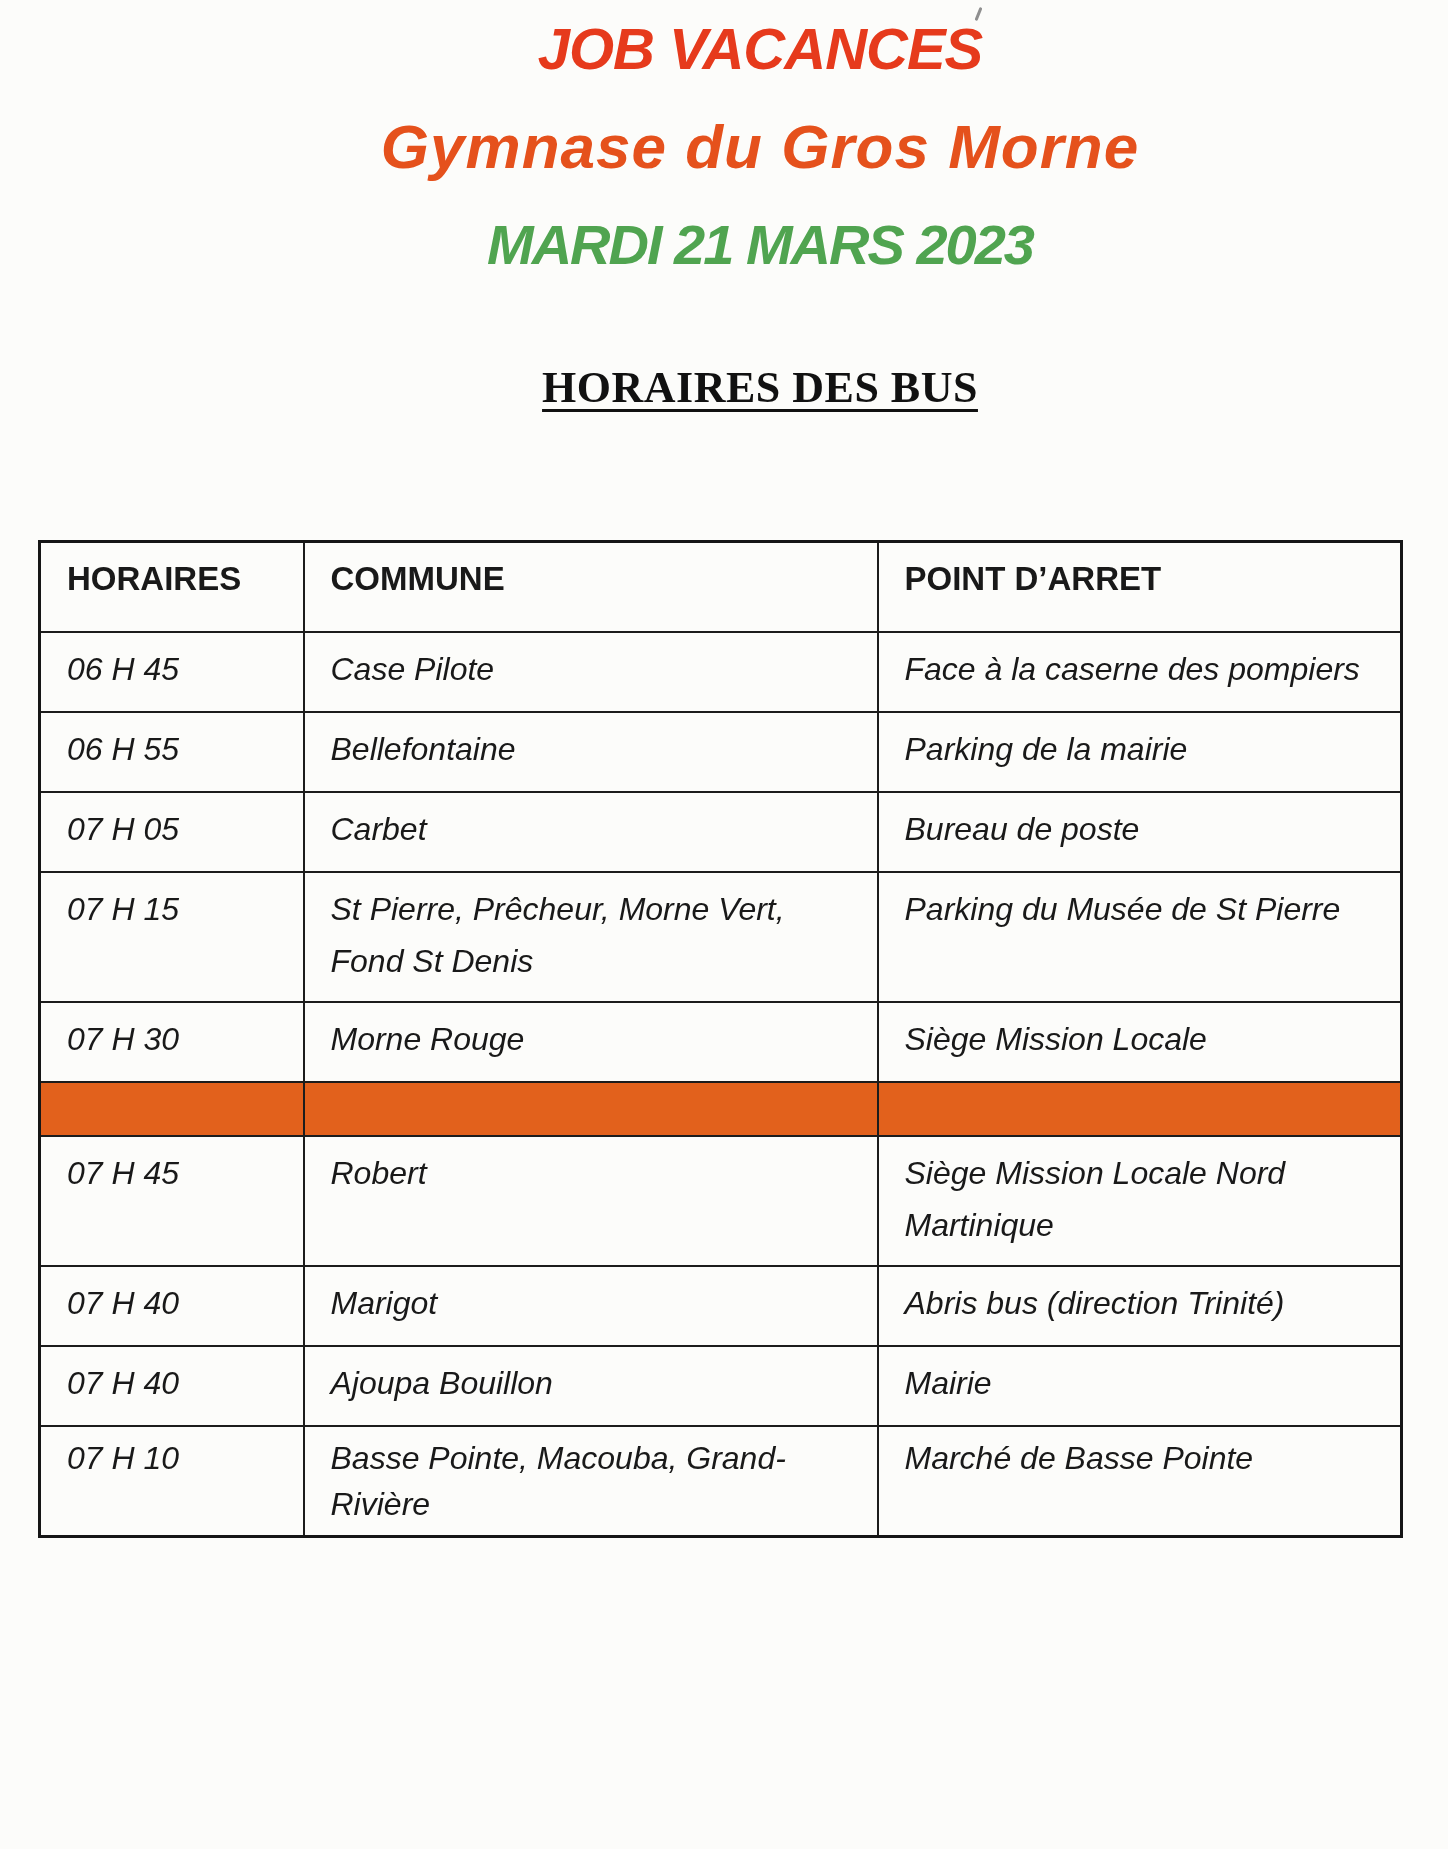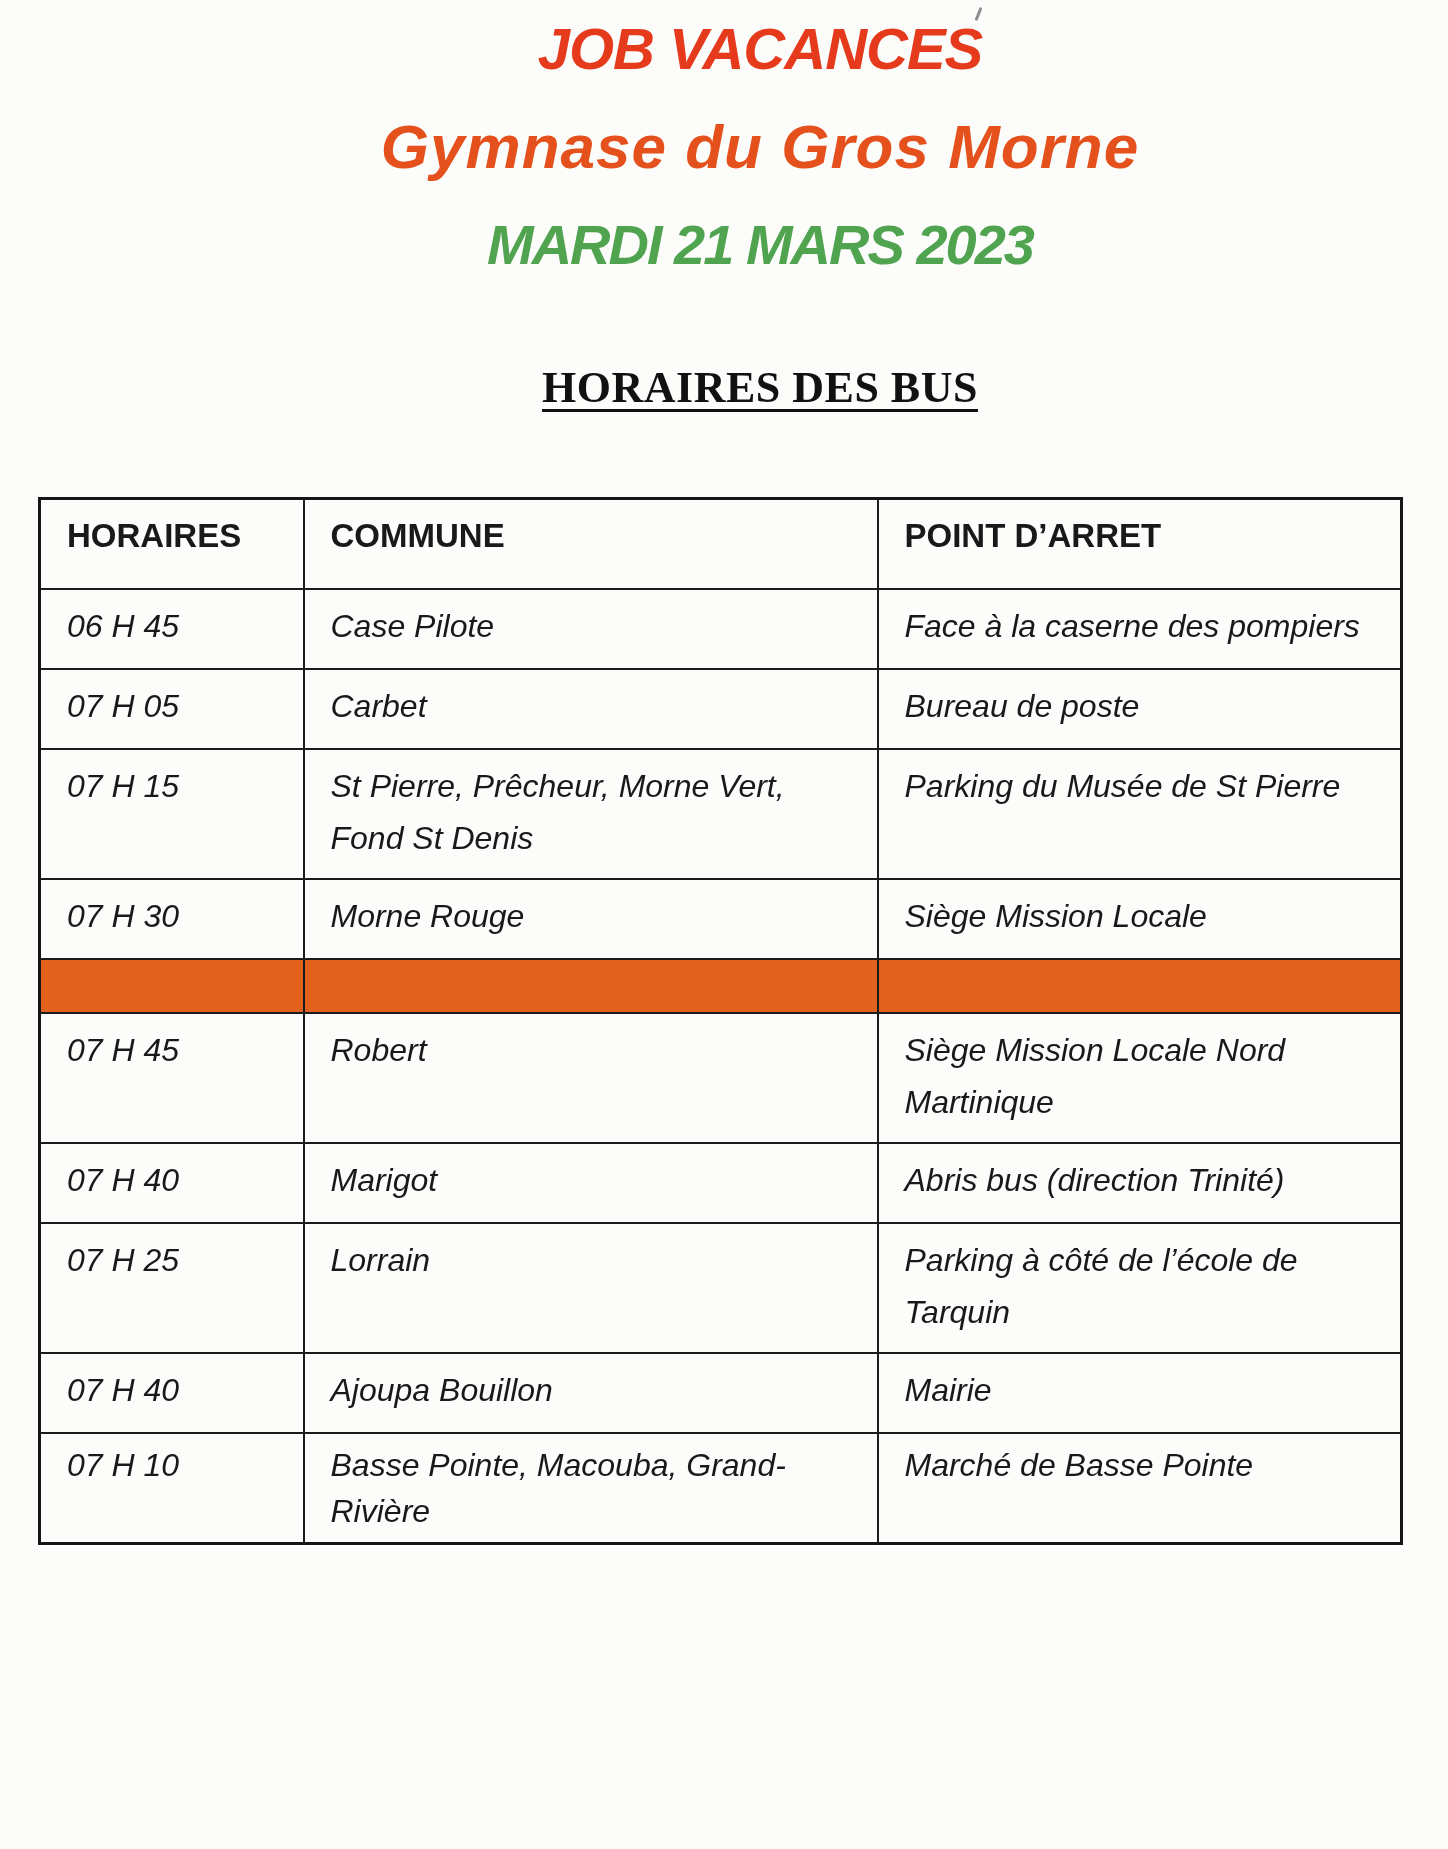--- a/index.html
+++ b/index.html
@@ -49,21 +49,21 @@
     width: 3px;
     height: 14px;
     background: #8f8f8f;
     transform: rotate(22deg);
     border-radius: 2px;
   }
   
   table.schedule {
     position: absolute;
     left: 38px;
-    top: 497px;
+    top: 540px;
     width: 1362px;
     border-collapse: collapse;
     table-layout: fixed;
     border: 3px solid #161616;
   }
   col.col-horaires { width: 264px; }
   col.col-commune  { width: 574px; }
   col.col-point    { width: 524px; }
   .schedule th, .schedule td {
     border: 2px solid #1c1c1c;
@@ -120,20 +120,25 @@
         <th>POINT D’ARRET</th>
       </tr>
     </thead>
     <tbody id="schedule-body">
         <tr class="data-row">
           <td>06 H 45</td>
           <td>Case Pilote</td>
           <td>Face à la caserne des pompiers</td>
         </tr>
         <tr class="data-row">
+          <td>06 H 55</td>
+          <td>Bellefontaine</td>
+          <td>Parking de la mairie</td>
+        </tr>
+        <tr class="data-row">
           <td>07 H 05</td>
           <td>Carbet</td>
           <td>Bureau de poste</td>
         </tr>
         <tr class="data-row">
           <td>07 H 15</td>
           <td>St Pierre, Prêcheur, Morne Vert, Fond St Denis</td>
           <td>Parking du Musée de St Pierre</td>
         </tr>
         <tr class="data-row">
@@ -150,25 +155,20 @@
           <td>07 H 45</td>
           <td>Robert</td>
           <td>Siège Mission Locale Nord Martinique</td>
         </tr>
         <tr class="data-row">
           <td>07 H 40</td>
           <td>Marigot</td>
           <td>Abris bus (direction Trinité)</td>
         </tr>
         <tr class="data-row">
-          <td>07 H 25</td>
-          <td>Lorrain</td>
-          <td>Parking à côté de l’école de Tarquin</td>
-        </tr>
-        <tr class="data-row">
           <td>07 H 40</td>
           <td>Ajoupa Bouillon</td>
           <td>Mairie</td>
         </tr>
         <tr class="data-row">
           <td>07 H 10</td>
           <td>Basse Pointe, Macouba, Grand-Rivière</td>
           <td>Marché de Basse Pointe</td>
         </tr>
       </tbody>

